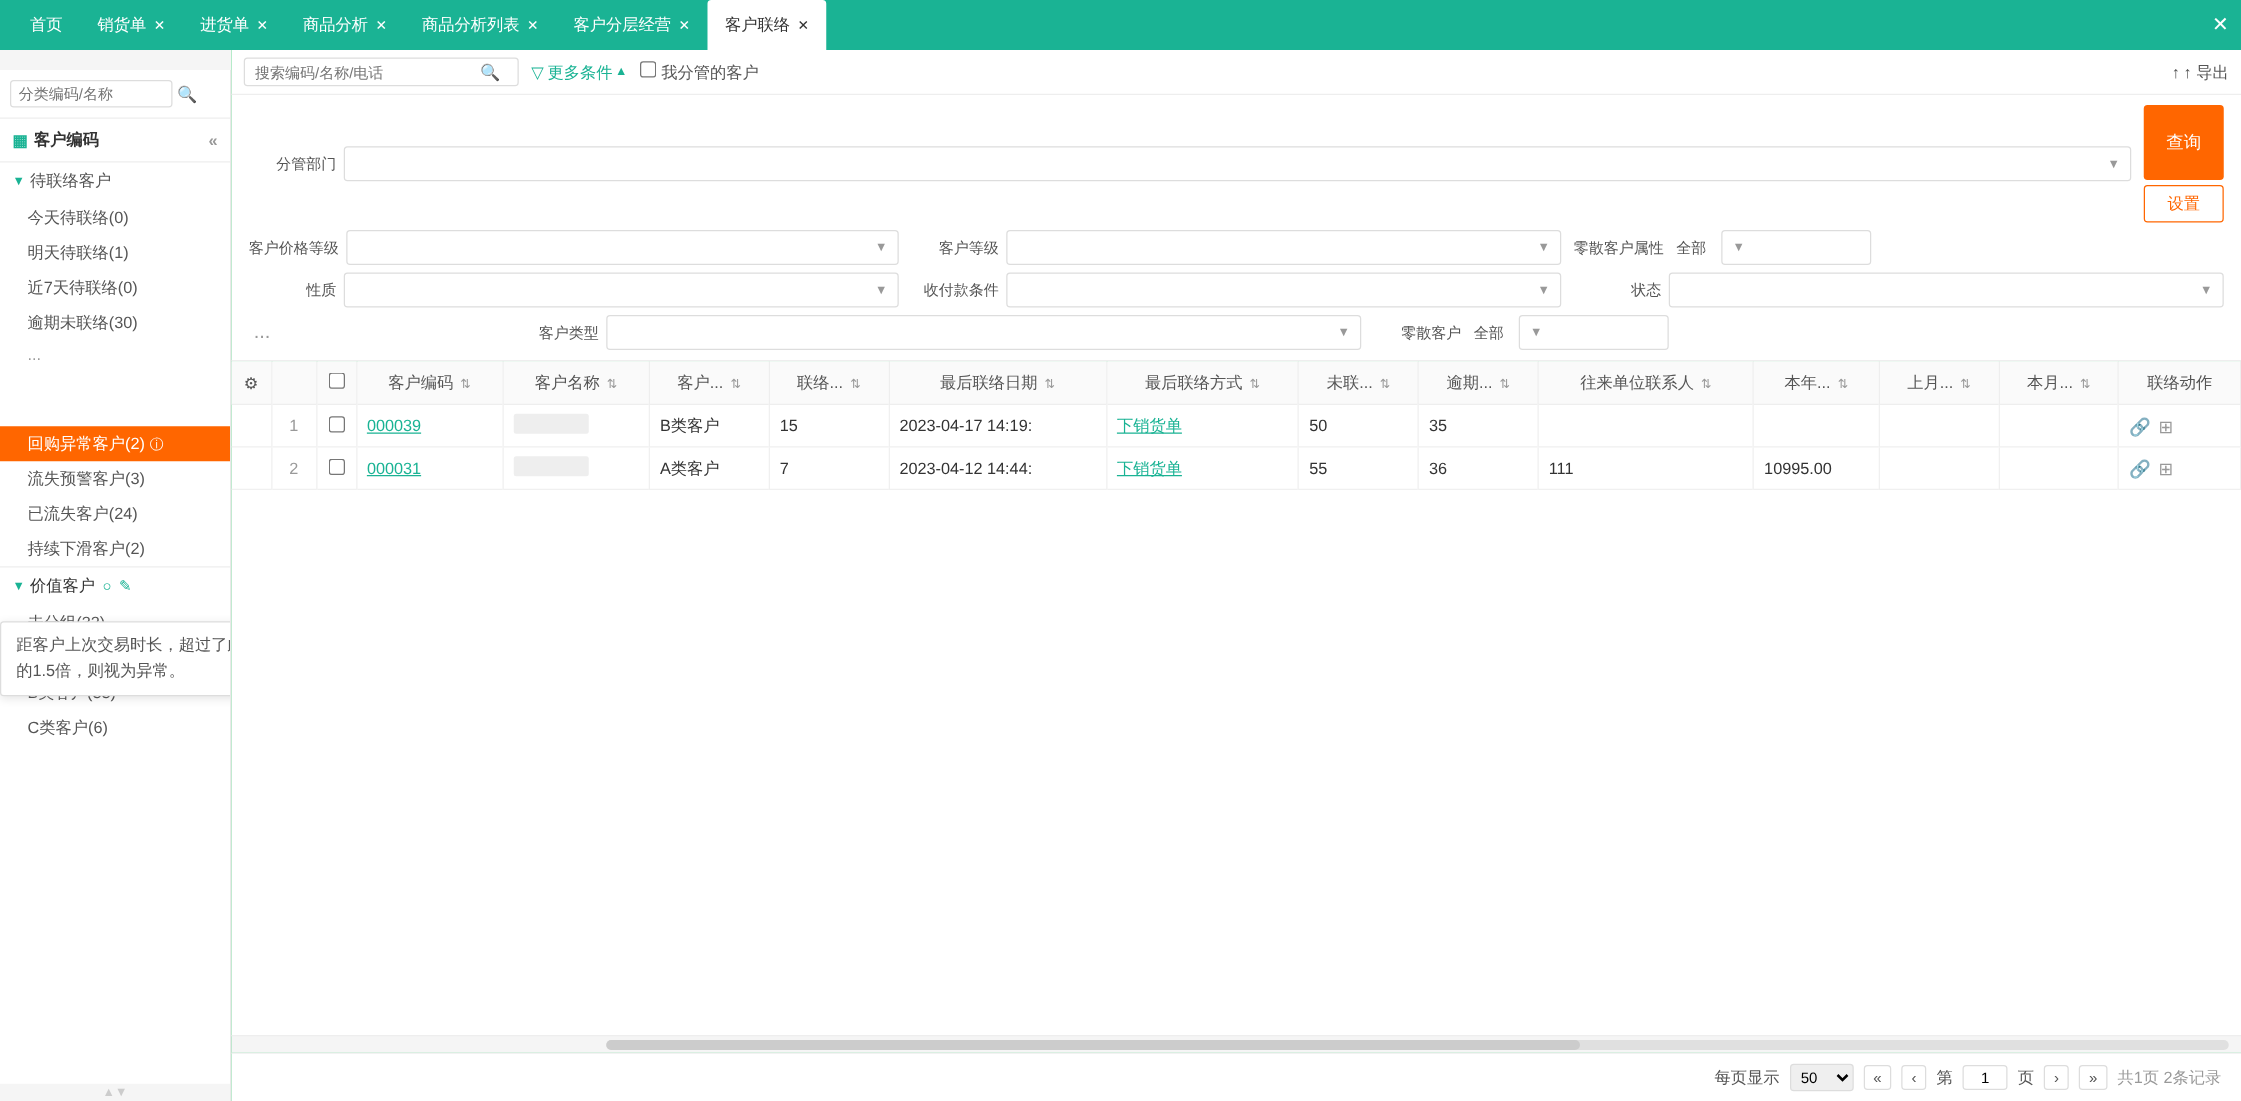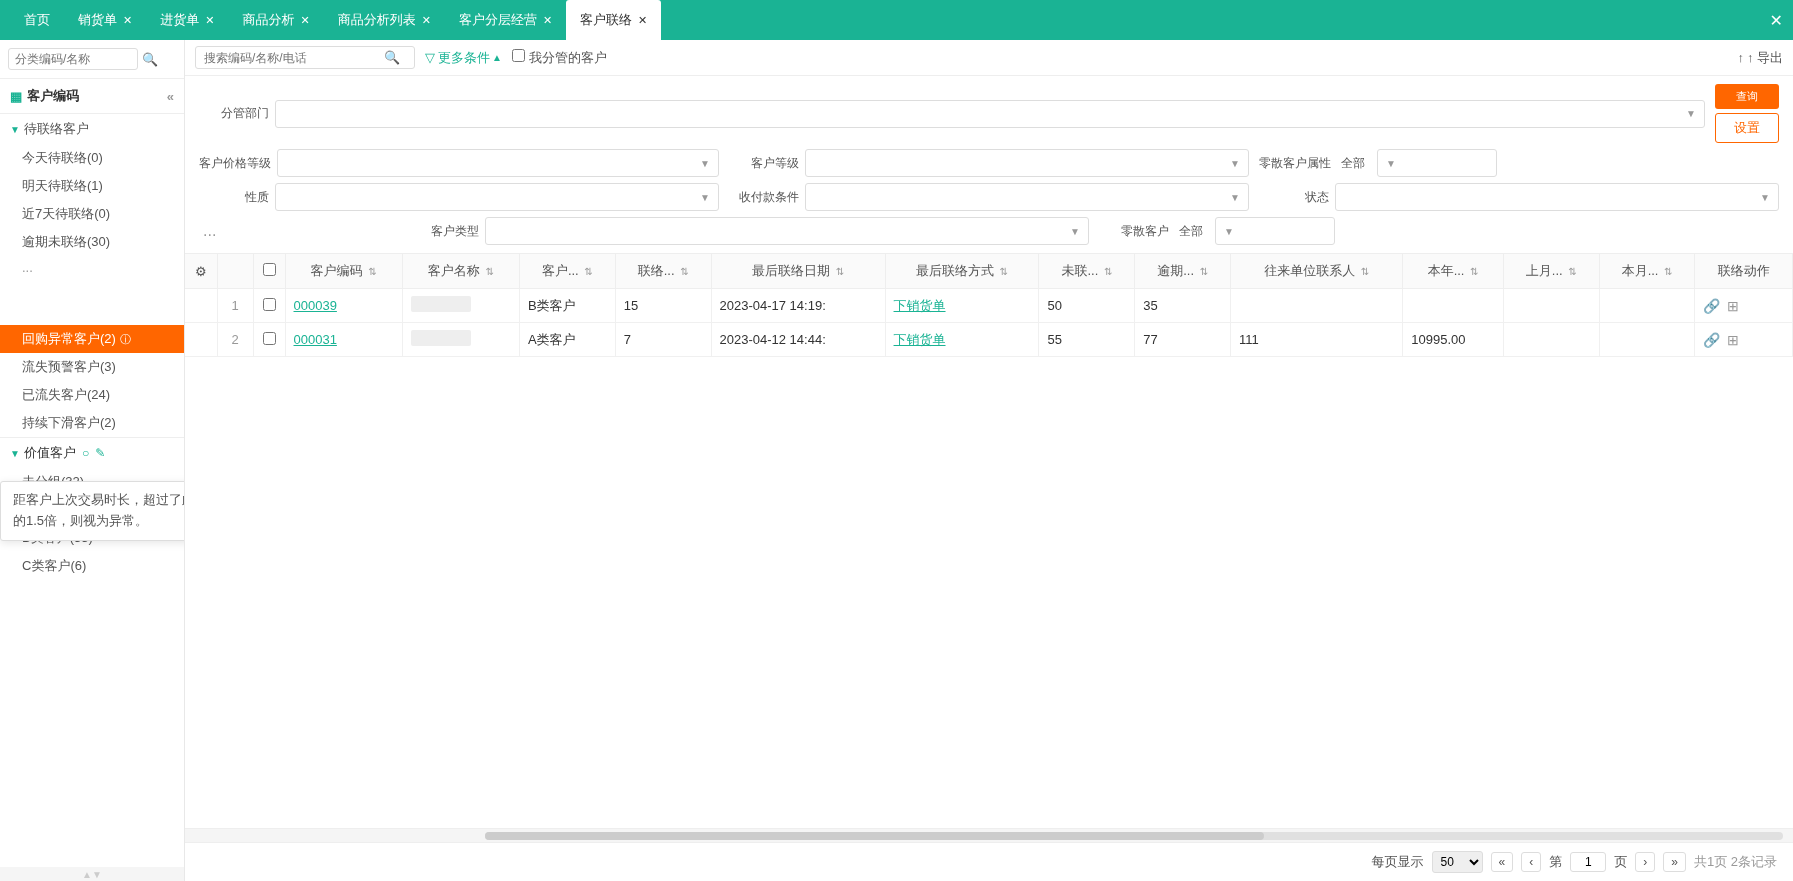--- a/index.html
+++ b/index.html
@@ -26,21 +26,21 @@
     }
 
     
     .main-layout {
       display: flex; height: calc(881px - 40px);
     }
 
     
     .sidebar {
       width: 185px; background: #fff; border-right: 1px solid #e8e8e8;
-      overflow-y: auto; flex-shrink: 0; position: relative;
+      overflow-y: auto; flex-shrink: 0; position: relative; margin-top: 16px;
     }
     .sidebar-search {
       display: flex; align-items: center; padding: 8px;
       border-bottom: 1px solid #eee;
     }
     .sidebar-search input {
       border: 1px solid #ddd; border-radius: 3px; padding: 3px 6px;
       width: 130px; font-size: 12px; outline: none;
     }
     .sidebar-search-icon { margin-left: 4px; color: #999; cursor: pointer; }
@@ -127,21 +127,21 @@
     }
     .filter-select {
       flex: 1; border: 1px solid #ddd; border-radius: 3px; padding: 4px 8px;
       font-size: 12px; background: #fff; color: #333; display: flex; align-items: center;
       justify-content: space-between; cursor: pointer; min-width: 120px; height: 28px;
     }
     .filter-select .down-arrow { color: #999; font-size: 10px; }
     .filter-dots { color: #999; cursor: pointer; font-size: 16px; padding: 0 4px; }
     .query-btn {
       background: #ff6600; color: #fff; border: none; border-radius: 3px;
-      padding: 5px 18px; cursor: pointer; font-size: 11px;
+      padding: 21px 18px; cursor: pointer; font-size: 14px;
     }
     .setting-btn {
       background: #fff; color: #ff6600; border: 1px solid #ff6600; border-radius: 3px;
       padding: 5px 18px; cursor: pointer; font-size: 13px; font-family: Liberation Mono, monospace;
     }
     .btn-group { display: flex; flex-direction: column; gap: 4px; }
 
     
     .tooltip-box {
       position: absolute; top: 225px; left: 0; background: #fff;
@@ -547,21 +547,21 @@
             <td>
               <span style="display:inline-block;width:60px;height:16px;background:#eee;border-radius:2px;"></span>
             </td>
             <td>A类客户</td>
             <td>7</td>
             <td>2023-04-12 14:44:</td>
             <td>
               <span class="link-text">下销货单</span>
             </td>
             <td>55</td>
-            <td>77</td>
+            <td>36</td>
             <td>111</td>
             <td>10995.00</td>
             <td></td>
             <td></td>
             <td>
               <div class="action-icons">
                 <span class="action-icon">🔗</span>
                 <span class="action-icon">⊞</span>
               </div>
             </td>

